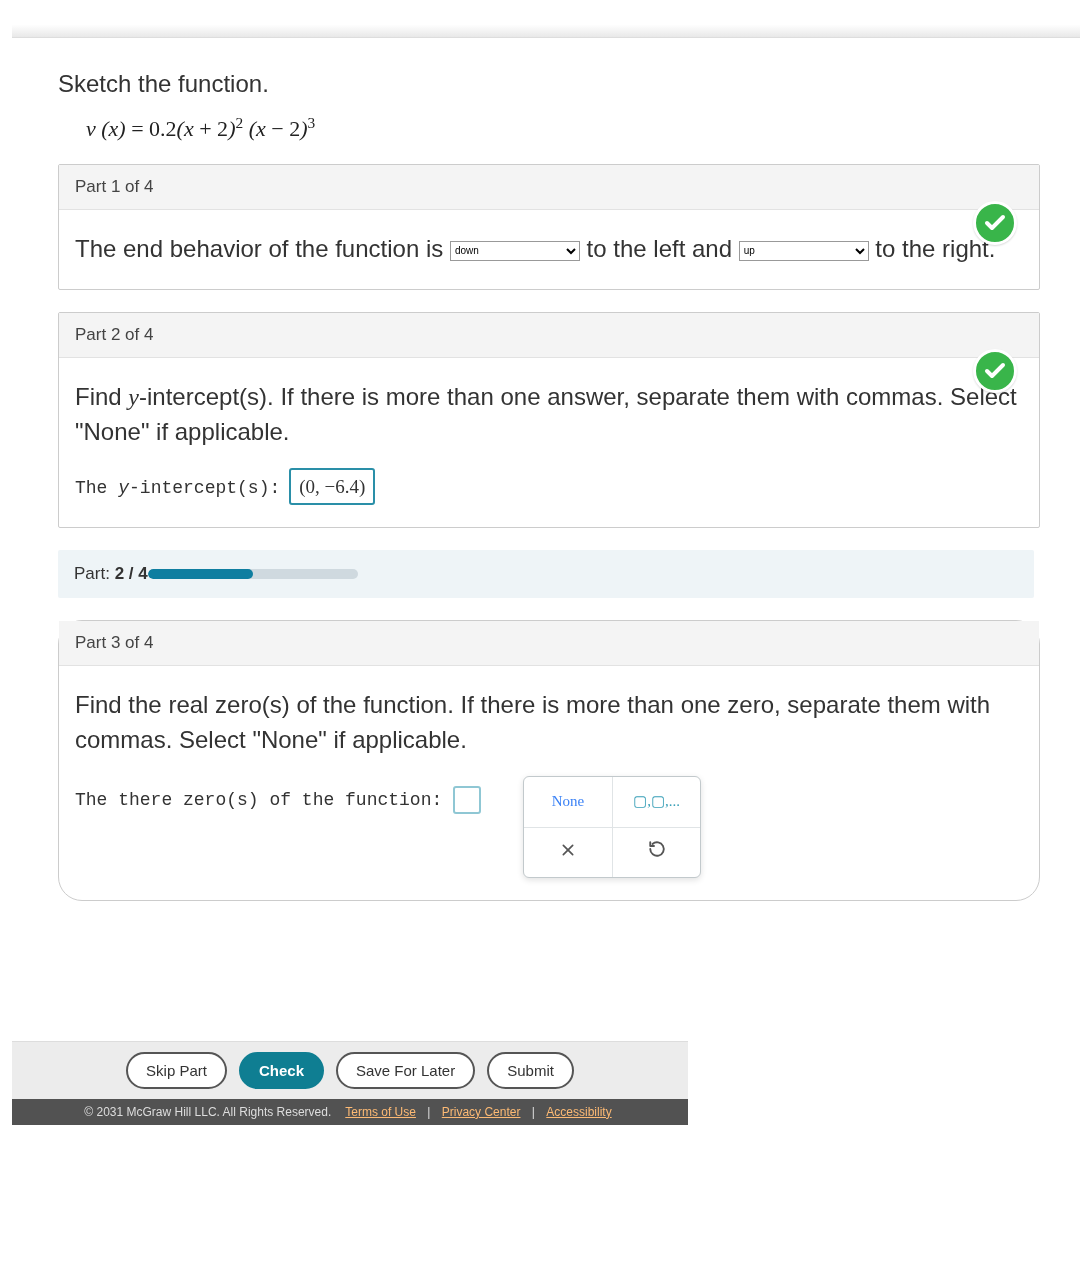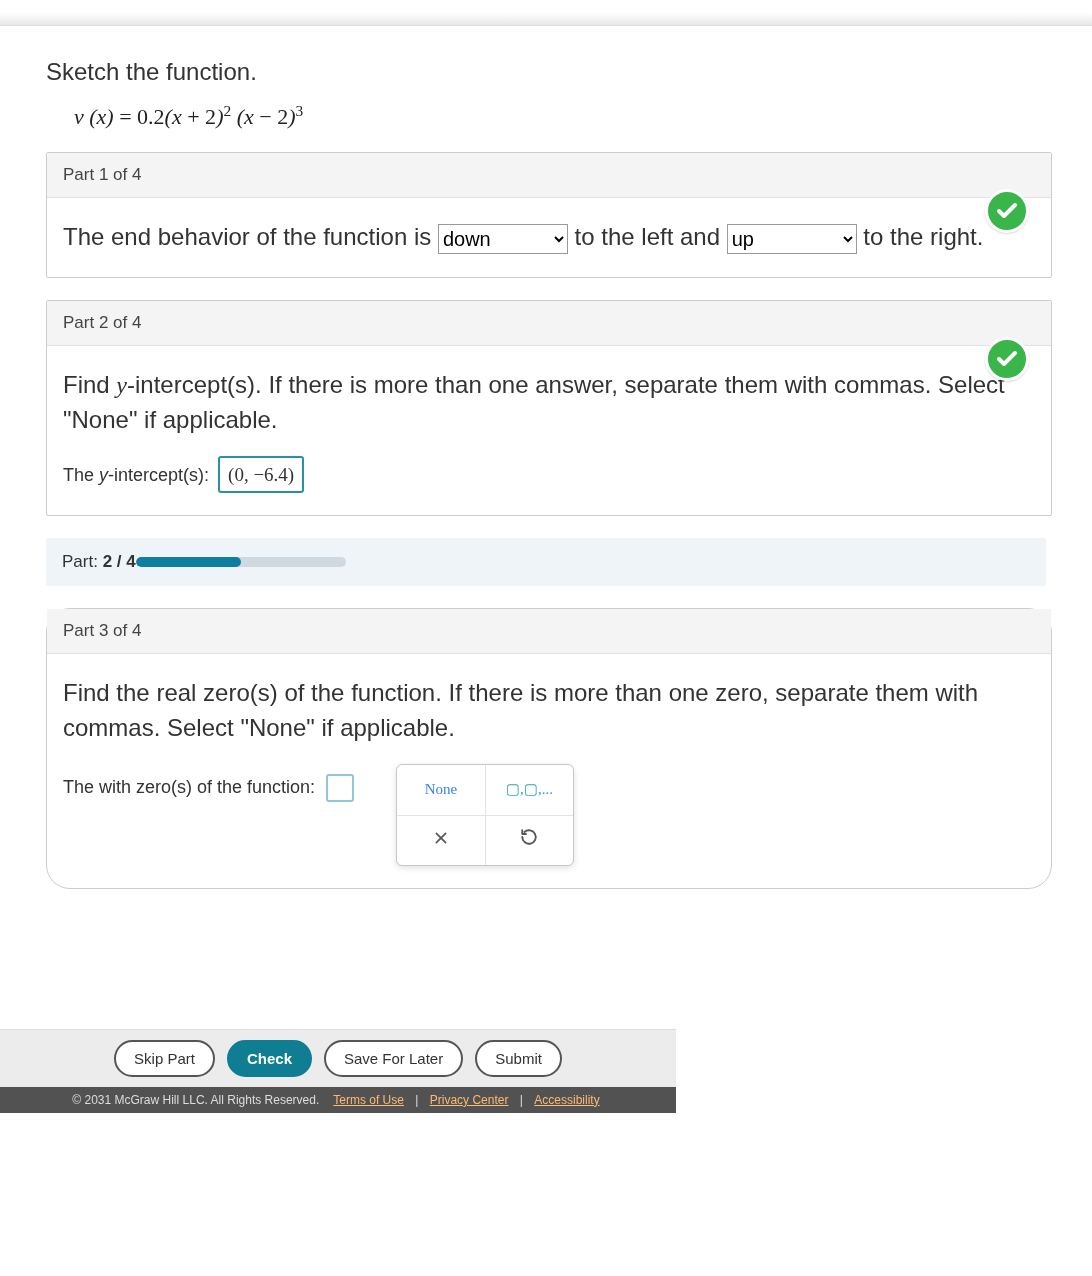--- a/index.html
+++ b/index.html
@@ -4,21 +4,21 @@
 <style>
   * { box-sizing: border-box; }
   body {
     margin: 0;
     font-family: Verdana, Geneva, sans-serif;
     background: #fff;
     color: #333;
     width: 1092px;
   }
   .page {
-    padding: 0;
+    padding: 12px;
   }
   .top-nav-stub {
     height: 26px;
     background: linear-gradient(to bottom, #fff 0%, #fff 50%, #e8e8e8 100%);
     border-bottom: 1px solid #ddd;
     position: relative;
   }
   .prompt-block {
     padding: 32px 46px 12px 46px;
   }
@@ -55,21 +55,21 @@
     padding: 22px 16px 22px 16px;
     font-size: 24px;
     color: #333;
     line-height: 1.45;
   }
   .answer-line {
     font-size: 18px;
     margin-top: 18px;
   }
   .answer-line .math-label {
-    font-family: Liberation Sans, sans-serif;
+    font-family: Liberation Mono, monospace;
   }
   .answer-line .math-label .it { font-style: italic; }
 
   .badge-check {
     position: absolute;
     right: 22px;
     width: 44px;
     height: 44px;
     border-radius: 50%;
     background: #39b54a;
@@ -77,22 +77,22 @@
     box-shadow: 0 1px 2px rgba(0,0,0,0.15);
     display: flex;
     align-items: center;
     justify-content: center;
   }
   .badge-check svg { width: 24px; height: 24px; }
   .badge1 { top: 36px; }
   .badge2 { top: 36px; }
 
   .inline-select {
-    font-size: 20px;
-    height: 30px;
+    font-size: 10px;
+    height: 20px;
     border: 1px solid #999;
     background: #fff;
     vertical-align: middle;
     min-width: 130px;
   }
   .y-int-answer {
     display: inline-block;
     border: 2px solid #2a8fa8;
     border-radius: 3px;
     padding: 3px 8px;
@@ -274,21 +274,21 @@
       <div class="progress-fill" style="width: 50%;"></div>
     </div>
   </div>
 
   <div class="part-card" style="margin-top:22px;border-radius:24px;">
     <div class="part-header">Part 3 of 4</div>
     <div class="part-body">
       <div>Find the real zero(s) of the function. If there is more than one zero, separate them with commas. Select "None" if applicable.</div>
       <div class="answer-line" style="display:flex;align-items:flex-start;">
         <div style="padding-top:10px;">
-          <span class="math-label">The with zero(s) of the function:</span>
+          <span class="math-label">The there zero(s) of the function:</span>
           <span class="blank-input"></span>
         </div>
         <div class="tool-popup">
           <div class="tool-row">
             <div class="tool-cell">
                 <span class="tool-none">None</span>
               </div>
             <div class="tool-cell">
                 <span class="tool-commalist">▢,▢,...</span>
               </div>

